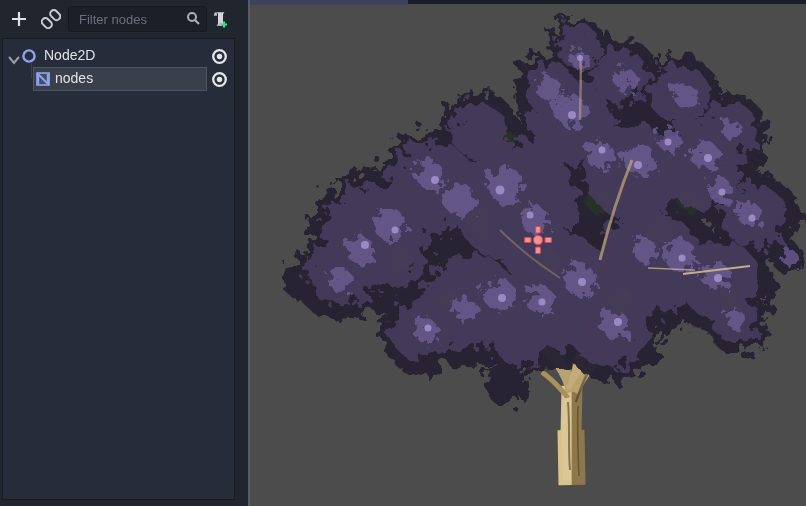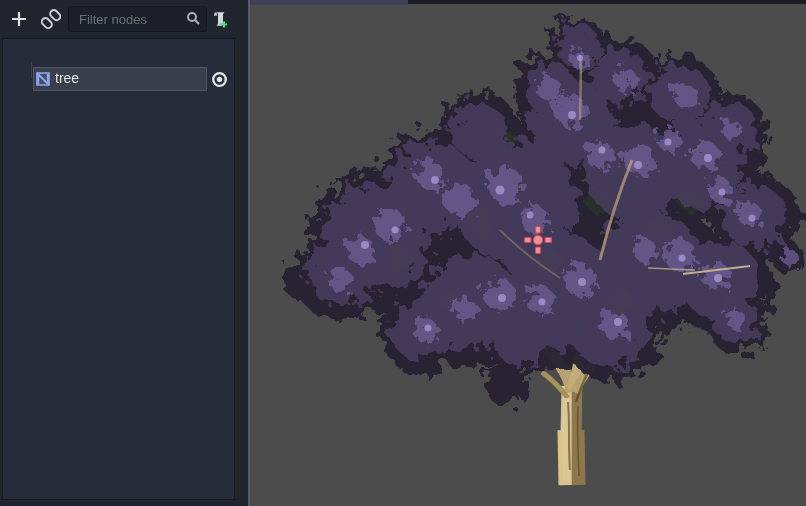--- a/index.html
+++ b/index.html
@@ -103,34 +103,55 @@
             <path d="M10.6 16.8 Q8.6 16.8 8.6 14.8 L8.6 13.6 L11.6 13.6 L11.6 14.8
                      Q11.6 16.8 10.6 16.8 Z" fill="#b9bdc5"></path>
             <path d="M14 12.5 v6 M11 15.5 h6" stroke="#3fe08b" stroke-width="2.2"></path>
           </svg>
         </span>
       </button>
     </div>
 
     <div class="tree-panel">
 
+      <div class="tree-row" id="row-node2d">
+        <span class="chev">
+          <svg width="12" height="9" viewBox="0 0 12 9">
+            <path d="M1.5 1.5 L6 7 L10.5 1.5" stroke="#9aa0ac" stroke-width="2" fill="none" stroke-linecap="round"></path>
+          </svg>
+        </span>
+        <span class="type-icon">
+          <svg width="16" height="16" viewBox="0 0 16 16">
+            <circle cx="8" cy="8" r="5.6" stroke="#8ca4ee" stroke-width="2.4" fill="none"></circle>
+          </svg>
+        </span>
+        <span class="row-label">Node2D</span>
+        <button class="vis-btn">
+          <span>
+            <svg width="17" height="17" viewBox="0 0 17 17">
+              <circle cx="8.5" cy="8.5" r="6.3" stroke="#e4e6ea" stroke-width="2.3" fill="none"></circle>
+              <circle cx="8.5" cy="8.5" r="2.7" fill="#e4e6ea"></circle>
+            </svg>
+          </span>
+        </button>
+      </div>
 
       <div class="indent-guide"></div>
 
       <div class="tree-row" id="row-tree">
         <div class="sel-box"></div>
         <span class="type-icon">
           <svg width="16" height="16" viewBox="0 0 16 16">
             <rect x="2" y="2" width="12" height="12" stroke="#8ca4ee" stroke-width="1.6" fill="rgba(140,164,238,0.14)"></rect>
             <line x1="3" y1="3" x2="13" y2="13" stroke="#8ca4ee" stroke-width="2"></line>
             <line x1="3" y1="2.5" x2="3" y2="13.5" stroke="#8ca4ee" stroke-width="2.4"></line>
             <line x1="13" y1="2.5" x2="13" y2="13.5" stroke="#8ca4ee" stroke-width="2.4"></line>
           </svg>
         </span>
-        <span class="row-label">tree</span>
+        <span class="row-label">nodes</span>
         <button class="vis-btn">
           <span>
             <svg width="17" height="17" viewBox="0 0 17 17">
               <circle cx="8.5" cy="8.5" r="6.3" stroke="#e4e6ea" stroke-width="2.3" fill="none"></circle>
               <circle cx="8.5" cy="8.5" r="2.7" fill="#e4e6ea"></circle>
             </svg>
           </span>
         </button>
       </div>
 

